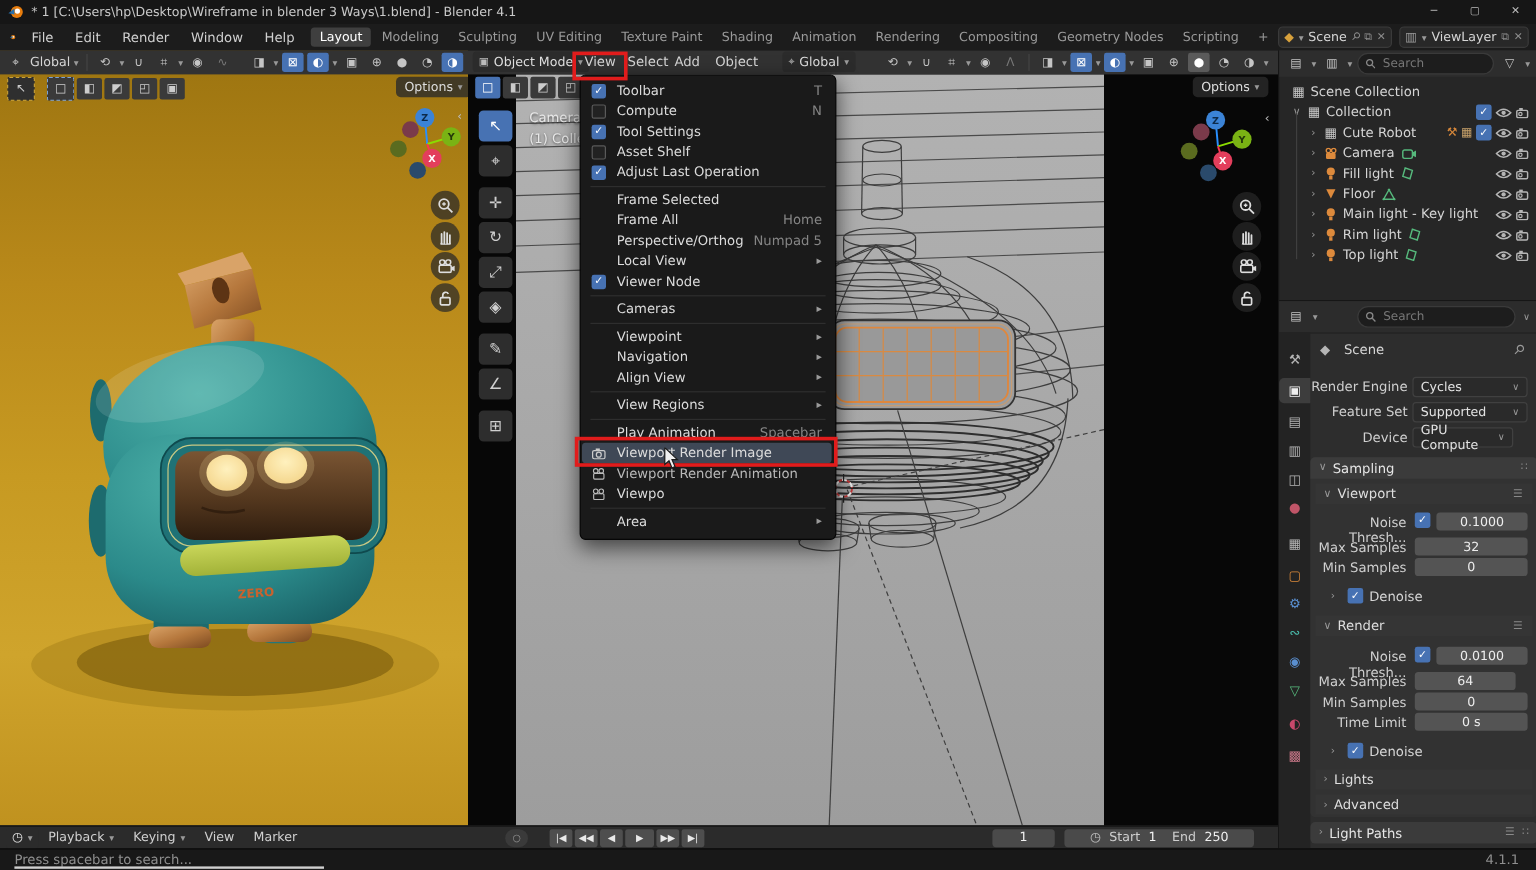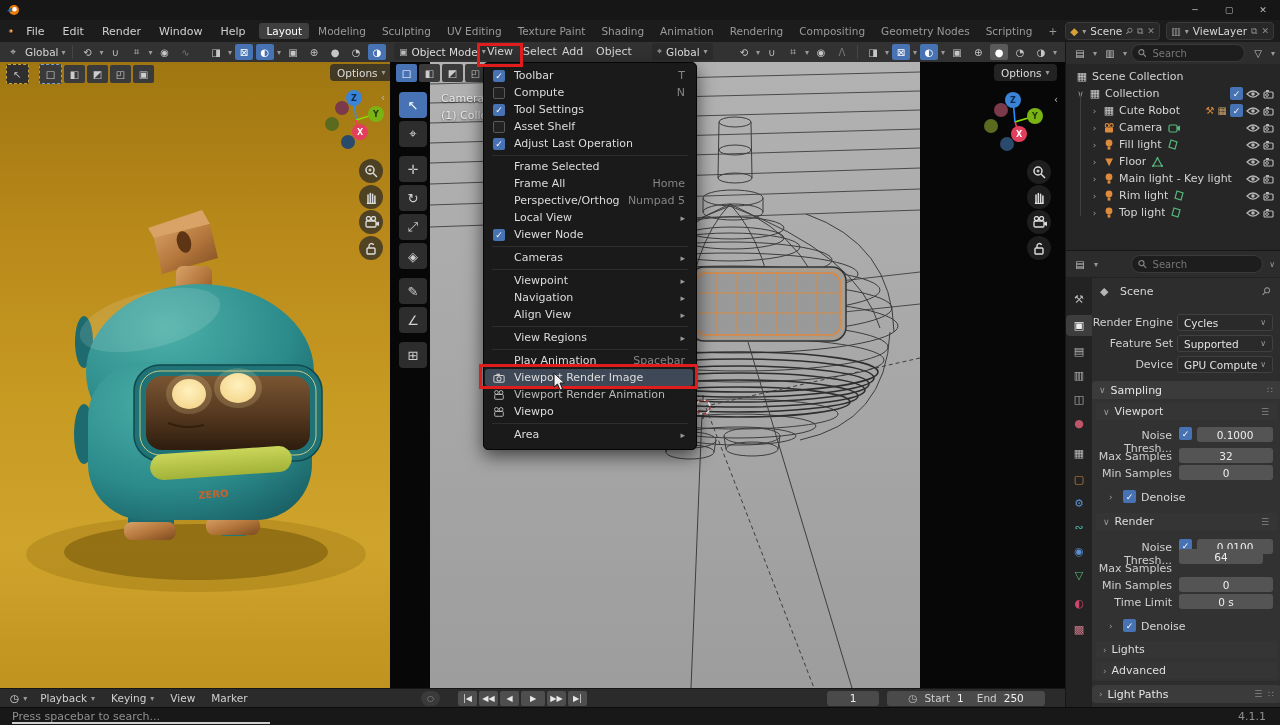--- a/index.html
+++ b/index.html
@@ -92,20 +92,21 @@
 <body>
 
 <div id="app">
 
   <div class="ab titlebar">
     <svg width="14" height="14" style="margin:0 6px 0 6px" viewBox="0 0 14 14">
         <circle cx="8" cy="7" r="5" fill="#e87d0d"></circle>
         <circle cx="8.5" cy="6.2" r="2.2" fill="#fff"></circle>
         <path d="M1 8 L6 4 L6 9 Z" fill="#2a6fa8"></path>
       </svg>
+    <span>* 1 [C:\Users\hp\Desktop\Wireframe in blender 3 Ways\1.blend] - Blender 4.1</span>
     <span style="margin-left:auto" class="flexr">
       <span class="winbtn">─</span>
       <span class="winbtn">▢</span>
       <span class="winbtn">✕</span>
     </span>
   </div>
 
   <div class="ab topbar">
     <svg width="16" height="14" style="margin:0 4px 0 8px" viewBox="0 0 16 14">
         <circle cx="9" cy="7" r="5.5" fill="#e87d0d"></circle>
@@ -924,21 +925,21 @@
     <span class="pdrop" style="left:111px;top:63px;width:96px;height:17px">
         <span>Cycles</span>
         <span class="caret">∨</span>
       </span>
     <span class="plabel" style="left:26px;top:86px;width:81px">Feature Set</span>
     <span class="pdrop" style="left:111px;top:84px;width:96px;height:17px">
         <span>Supported</span>
         <span class="caret">∨</span>
       </span>
     <span class="plabel" style="left:26px;top:107px;width:81px">Device</span>
-    <span class="pdrop" style="left:111px;top:105px;width:96px;height:17px">
+    <span class="pdrop" style="left:111px;top:105px;width:84px;height:17px">
         <span>GPU Compute</span>
         <span class="caret">∨</span>
       </span>
 
     <div class="ab" style="left:26px;top:130px;width:189px;height:300px;background:#323232;border-radius:4px"></div>
     <div class="phead" style="left:26px;top:130px;width:189px;height:18px">
       <span class="exp">∨</span>
         <span>Sampling</span>
         <span class="pgrip">∷</span>
     </div>
@@ -959,21 +960,21 @@
     <span class="ab" style="left:75px;top:240px">Denoise</span>
     <div class="psub" style="left:30px;top:262px;width:181px;height:17px">
       <span class="exp">∨</span>
         <span>Render</span>
         <span class="pgrip">☰</span>
     </div>
     <span class="plabel" style="left:30px;top:290px;width:76px">Noise Thresh...</span>
     <span class="cbx ab" style="left:113px;top:288px">✓</span>
     <span class="pfield" style="left:131px;top:288px;width:76px;height:15px">0.0100</span>
     <span class="plabel" style="left:30px;top:311px;width:76px">Max Samples</span>
-    <span class="pfield" style="left:113px;top:298px;width:84px;height:15px">64</span>
+    <span class="pfield" style="left:113px;top:309px;width:84px;height:15px">64</span>
     <span class="plabel" style="left:30px;top:328px;width:76px">Min Samples</span>
     <span class="pfield" style="left:113px;top:326px;width:94px;height:15px">0</span>
     <span class="plabel" style="left:30px;top:345px;width:76px">Time Limit</span>
     <span class="pfield" style="left:113px;top:343px;width:94px;height:15px">0 s</span>
     <span class="ab exp" style="left:43px;top:370px">›</span>
     <span class="cbx ab" style="left:57px;top:368px">✓</span>
     <span class="ab" style="left:75px;top:369px">Denoise</span>
     <div class="psub" style="left:30px;top:390px;width:181px;height:17px">
       <span class="exp">›</span>
         <span>Lights</span>

